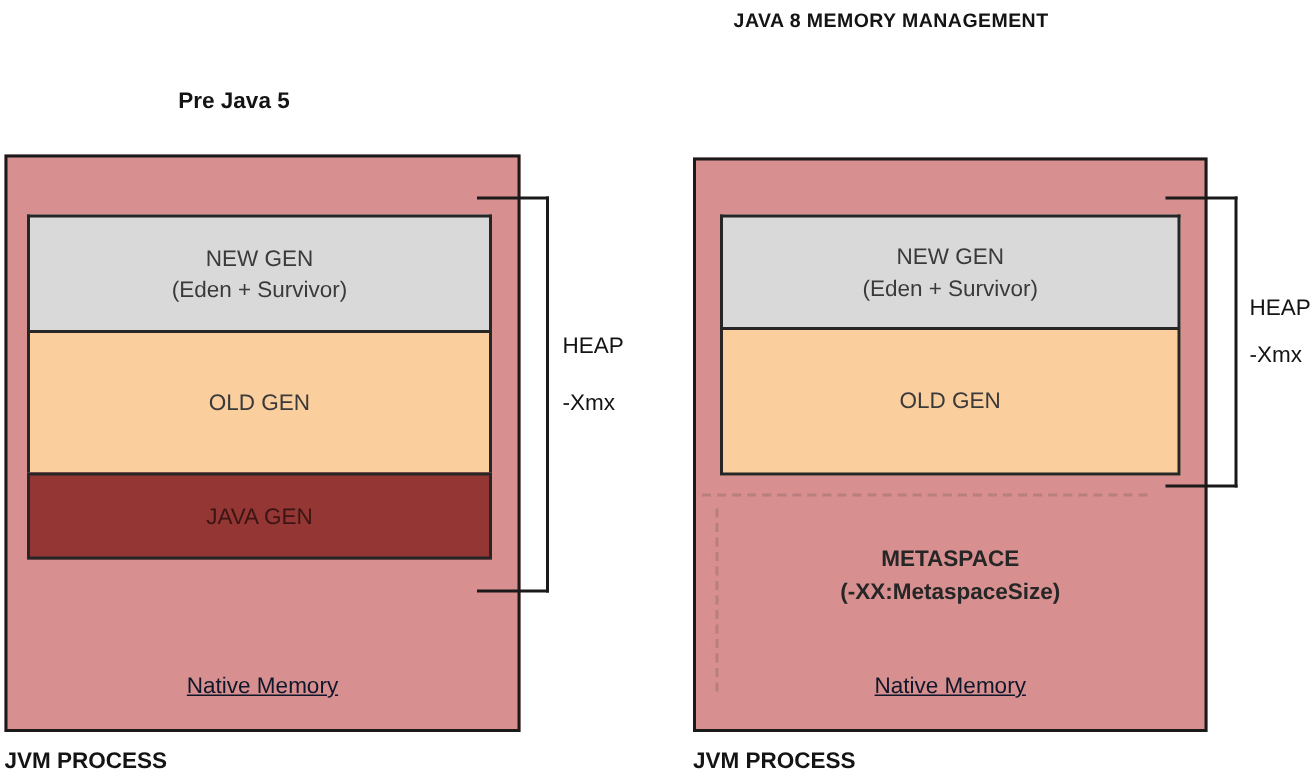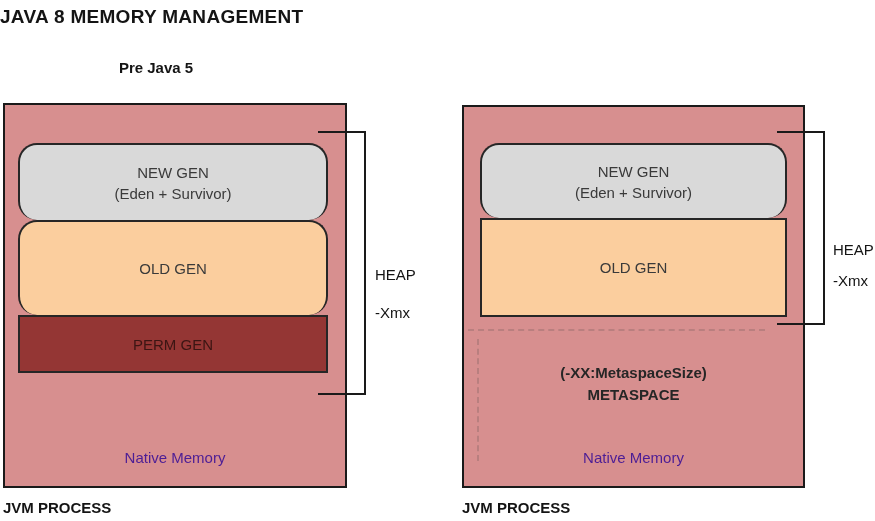--- a/index.html
+++ b/index.html
@@ -1,63 +1,63 @@
 <!DOCTYPE html>
 <html><head>
 <meta charset="utf-8">
 <style>
   html,body{margin:0;padding:0;}
   .stage{
     position:relative;width:875px;height:521px;overflow:hidden;
     font-family:"Liberation Sans",sans-serif;color:#111;
   }
   .title{
-    position:absolute;top:6px;left:0;width:699px;text-align:left;
-    font-size:19px;font-weight:bold;letter-spacing:.3px;color:#141414;
+    position:absolute;top:6px;left:0;width:699px;text-align:right;
+    font-size:13px;font-weight:bold;letter-spacing:.3px;color:#141414;
   }
   .heading{position:absolute;font-size:15px;font-weight:bold;text-align:center;color:#141414;}
   .hL{left:61px;top:59px;width:190px;}
   .hR{left:540px;top:59px;width:195px;}
 
   .procbox{position:absolute;border:2px solid #1a1a1a;box-sizing:border-box;}
   .pL{left:3px;top:103px;width:344px;height:385px;}
   .pR{left:462px;top:105px;width:343px;height:383px;}
 
   .region{
     position:absolute;border:2px solid #262626;box-sizing:border-box;
     display:flex;flex-direction:column;justify-content:center;align-items:center;
     text-align:center;font-size:15px;line-height:21px;color:#3a3a3a;
   }
-  .no-bottom{border-bottom:none;border-radius:19px;}
+  .no-bottom{border-bottom:none;}
   .pL .r-new{left:13px;top:38px;width:310px;height:77px;}
   .pL .r-old{left:13px;top:115px;width:310px;height:95px;}
   .pL .r-perm{left:13px;top:210px;width:310px;height:58px;}
   .pR .r-new{left:16px;top:36px;width:307px;height:75px;}
   .pR .r-old{left:16px;top:111px;width:307px;height:99px;}
 
-  .native{position:absolute;left:0;width:100%;text-align:center;font-size:15px;color:#4c1d95;}
+  .native{position:absolute;left:0;width:100%;text-align:center;font-size:15px;color:#0f172a;text-decoration:underline;}
   .pL .native{top:344px;}
   .pR .native{top:342px;}
 
   .meta{
     position:absolute;left:0;top:255px;width:100%;text-align:center;
     font-size:15px;font-weight:bold;line-height:22px;color:#262626;
   }
 
   .dash-h{position:absolute;left:4px;top:222px;width:297px;height:0;border-top:2px dashed #b97f7f;}
   .dash-v{position:absolute;left:13px;top:232px;width:0;height:122px;border-left:2px dashed #b97f7f;}
 
   .bracket{
     position:absolute;box-sizing:border-box;
     border:2px solid #1a1a1a;border-left:none;background:transparent;
   }
   .bL{left:318px;top:131px;width:48px;height:264px;}
   .bR{left:777px;top:131px;width:48px;height:194px;}
 
-  .heap{position:absolute;font-size:15px;color:#141414;margin-top:44px;}
+  .heap{position:absolute;font-size:15px;color:#141414;}
   .heapL{left:375px;top:222px;}
   .xmxL{left:375px;top:260px;}
   .heapR{left:833px;top:197px;}
   .xmxR{left:833px;top:228px;}
 
   .proclabel{position:absolute;font-size:15px;font-weight:bold;color:#141414;}
   .jvmL{left:3px;top:499px;width:344px;}
   .jvmR{left:462px;top:499px;width:343px;}
 </style>
 </head>
@@ -71,21 +71,21 @@
 
   <div class="procbox pL" style="background-color: rgb(215, 143, 143); border-color: rgb(26, 26, 26);">
     <div class="region r-new no-bottom" style="background-color: rgb(217, 217, 217);">
       <div>NEW GEN</div>
       <div>(Eden + Survivor)</div>
     </div>
     <div class="region r-old no-bottom" style="background-color: rgb(251, 206, 158);">
       <div>OLD GEN</div>
     </div>
     <div class="region r-perm" style="background-color: rgb(148, 54, 52); color: rgb(59, 21, 19);">
-      <div>PERM GEN</div>
+      <div>JAVA GEN</div>
     </div>
     <div class="native">Native Memory</div>
   </div>
 
   <div class="bracket bL" style="border-color: rgb(26, 26, 26);"></div>
   <div class="heap heapL">HEAP</div>
   <div class="heap xmxL">-Xmx</div>
   <div class="proclabel jvmL">JVM PROCESS</div>
 
 
@@ -93,22 +93,22 @@
     <div class="region r-new no-bottom" style="background-color: rgb(217, 217, 217);">
       <div>NEW GEN</div>
       <div>(Eden + Survivor)</div>
     </div>
     <div class="region r-old" style="background-color: rgb(251, 206, 158);">
       <div>OLD GEN</div>
     </div>
     <div class="dash-h" style="border-color: rgb(185, 127, 127);"></div>
     <div class="dash-v" style="border-color: rgb(185, 127, 127);"></div>
     <div class="meta">
+      <div>METASPACE</div>
       <div>(-XX:MetaspaceSize)</div>
-      <div>METASPACE</div>
     </div>
     <div class="native">Native Memory</div>
   </div>
 
   <div class="bracket bR" style="border-color: rgb(26, 26, 26);"></div>
   <div class="heap heapR">HEAP</div>
   <div class="heap xmxR">-Xmx</div>
   <div class="proclabel jvmR">JVM PROCESS</div>
 
 </div>

